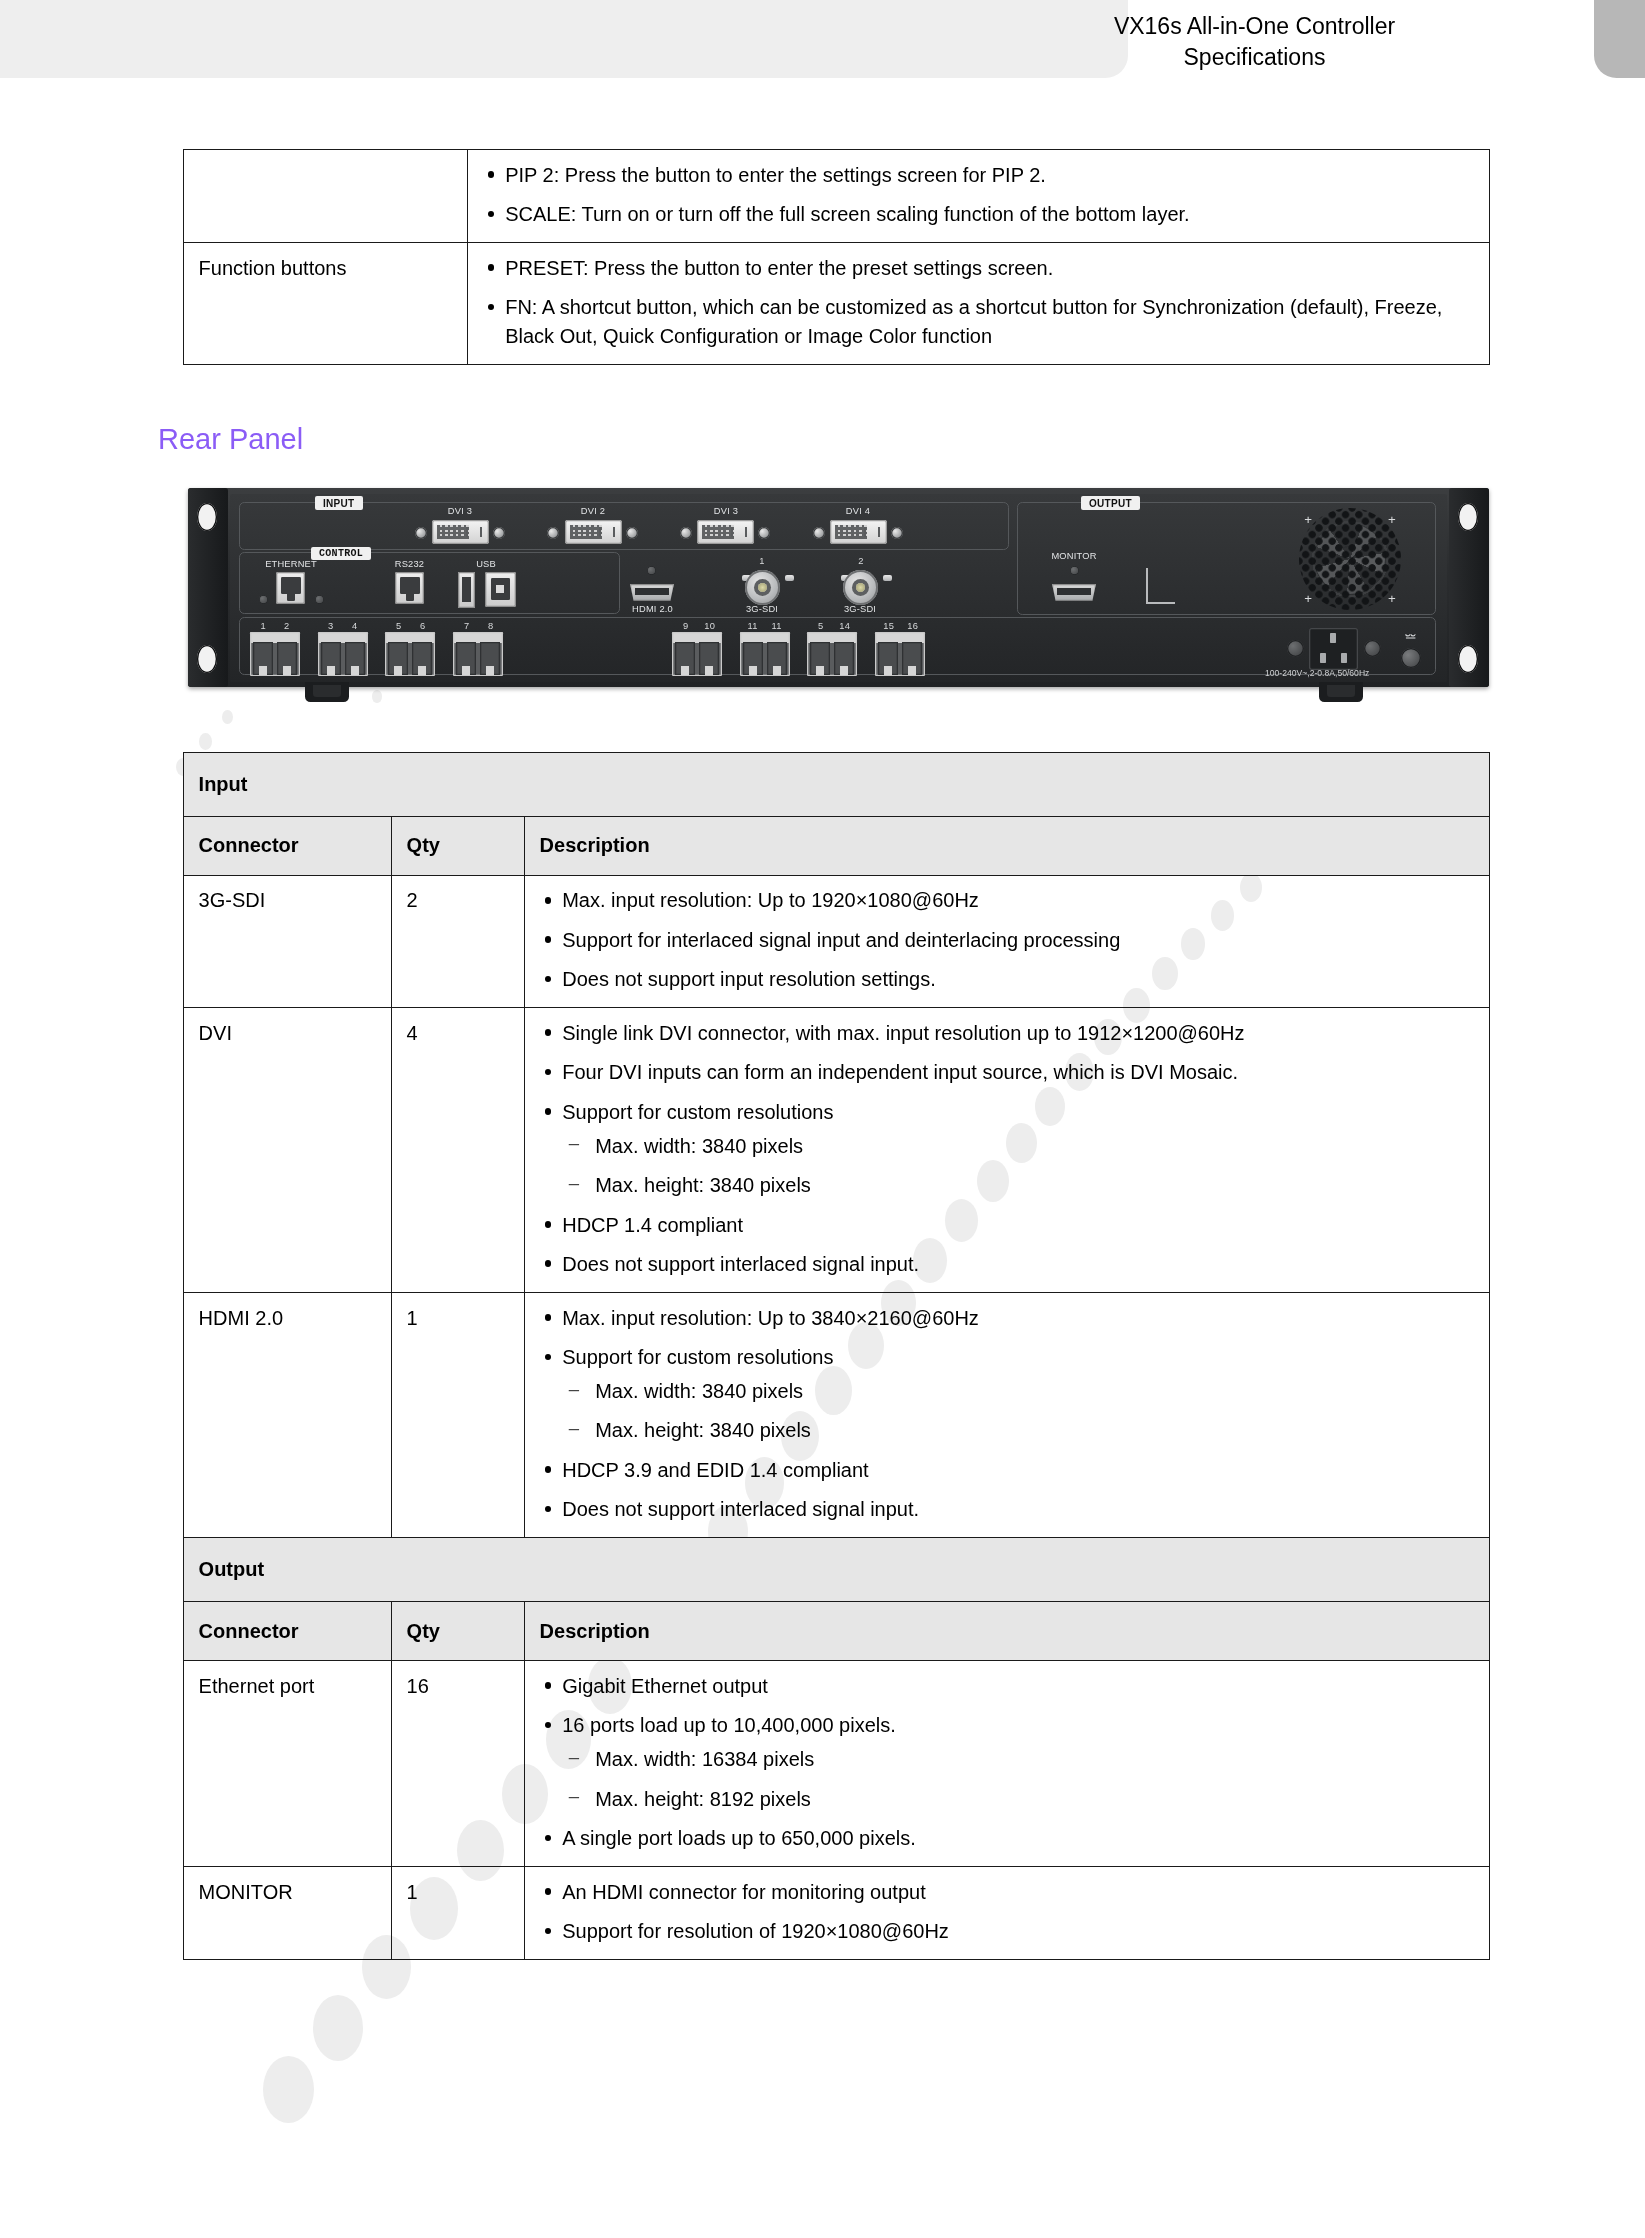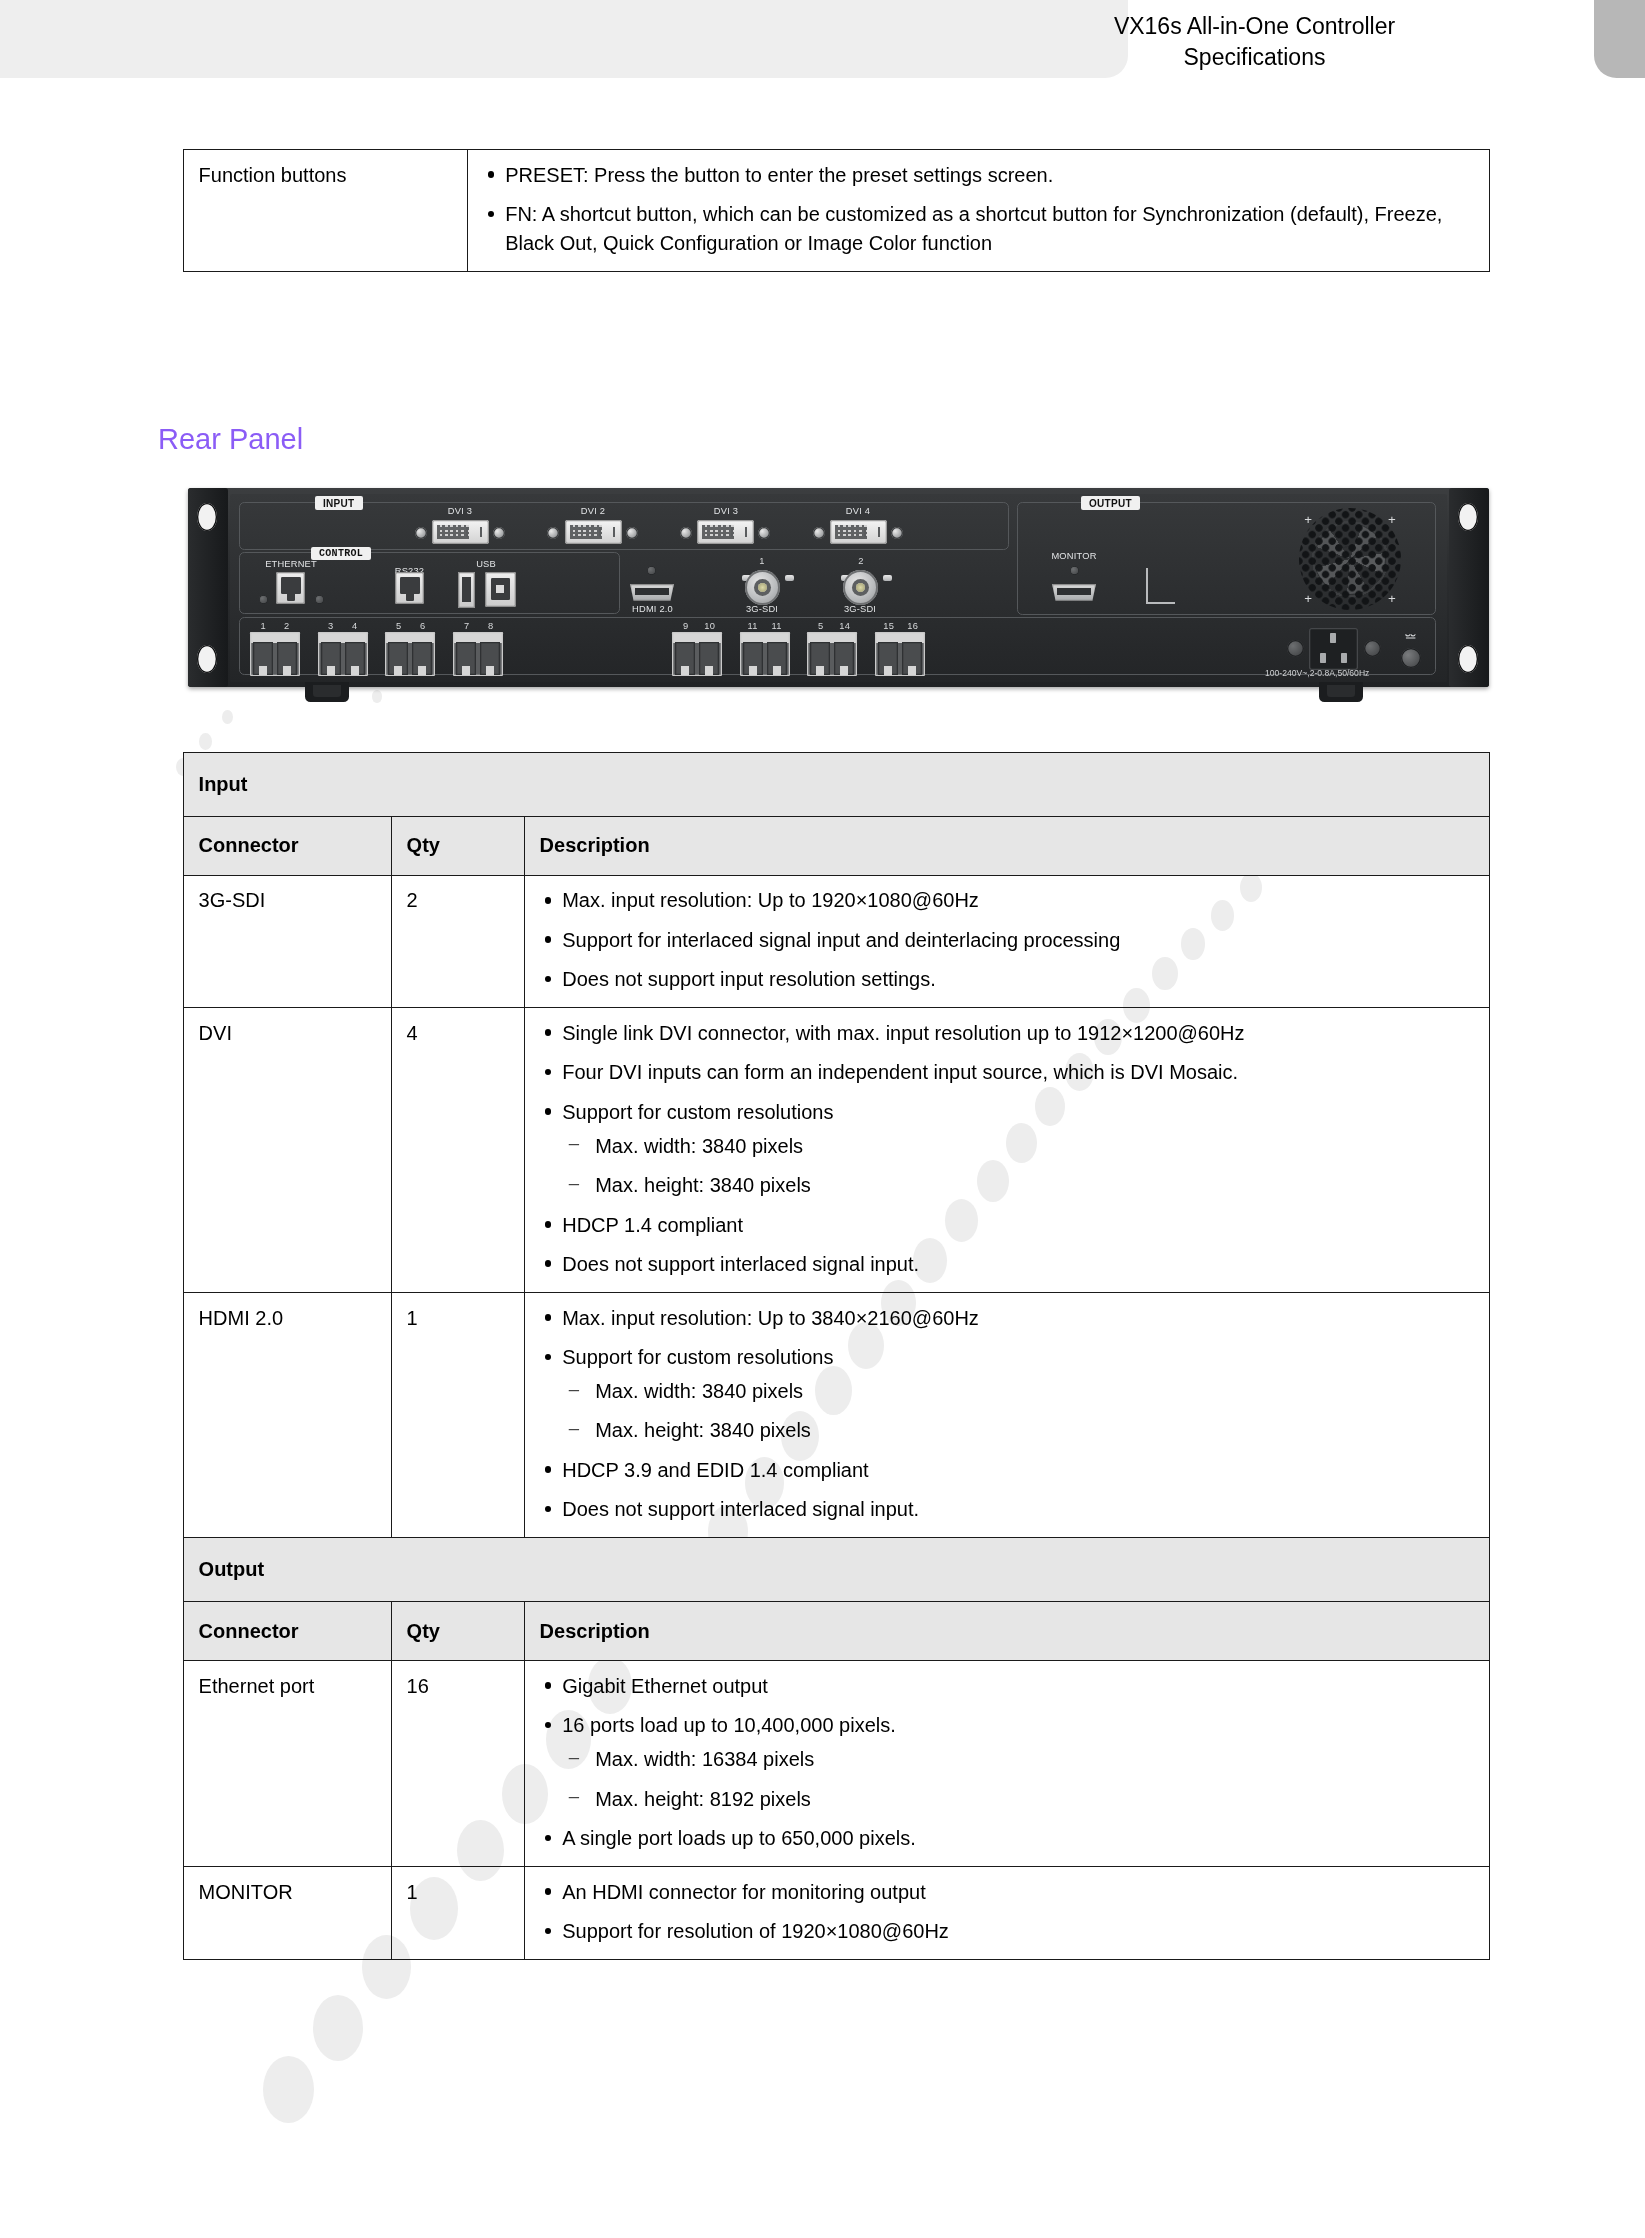--- a/index.html
+++ b/index.html
@@ -356,20 +356,29 @@
 
 <div class="page">
 
   <table class="doc" id="top-table" style="left:183px; top:149px; width:1307px;">
     <colgroup>
         <col style="width:284px">
         <col>
       </colgroup>
     <tbody id="top-tbody">
         <tr>
+          <td></td>
+          <td>
+            <ul class="b">
+              <li>PIP 2: Press the button to enter the settings screen for PIP 2.</li>
+              <li>SCALE: Turn on or turn off the full screen scaling function of the bottom layer.</li>
+            </ul>
+          </td>
+        </tr>
+        <tr>
           <td>Function buttons</td>
           <td>
             <ul class="b">
               <li>PRESET: Press the button to enter the preset settings screen.</li>
               <li>FN: A shortcut button, which can be customized as a shortcut button for Synchronization (default), Freeze, Black Out, Quick Configuration or Image Color function</li>
             </ul>
           </td>
         </tr>
       </tbody>
   </table>
@@ -419,21 +428,21 @@
       <div class="lbl" style="left:605px; top:12px; width:46px;">DVI 4</div>
       <div class="dvi" style="left:600px; top:26.5px;"></div>
       <div class="thumb" style="left:583px; top:33px;"></div>
       <div class="thumb" style="left:661px; top:33px;"></div>
 
       <div class="lbl" style="left:21px; top:65px; width:80px;">ETHERNET</div>
       <div class="rj45" style="left:46px; top:78px;"></div>
       <div class="screw" style="left:29px; top:101px;"></div>
       <div class="screw" style="left:85px; top:101px;"></div>
 
-      <div class="lbl" style="left:153px; top:72px; width:53px;">RS232</div>
+      <div class="lbl" style="left:153px; top:65px; width:53px;">RS232</div>
       <div class="rj45" style="left:165px; top:78px;"></div>
 
       <div class="lbl" style="left:236px; top:65px; width:40px;">USB</div>
       <div class="usb-a" style="left:228px; top:78px;"></div>
       <div class="usb-b" style="left:255px; top:78px;"></div>
 
       <div class="screw" style="left:417px; top:72px;"></div>
       <div class="hdmi" style="left:400px; top:90px;"></div>
       <div class="lbl" style="left:396px; top:110px; width:53px;">HDMI 2.0</div>
 

